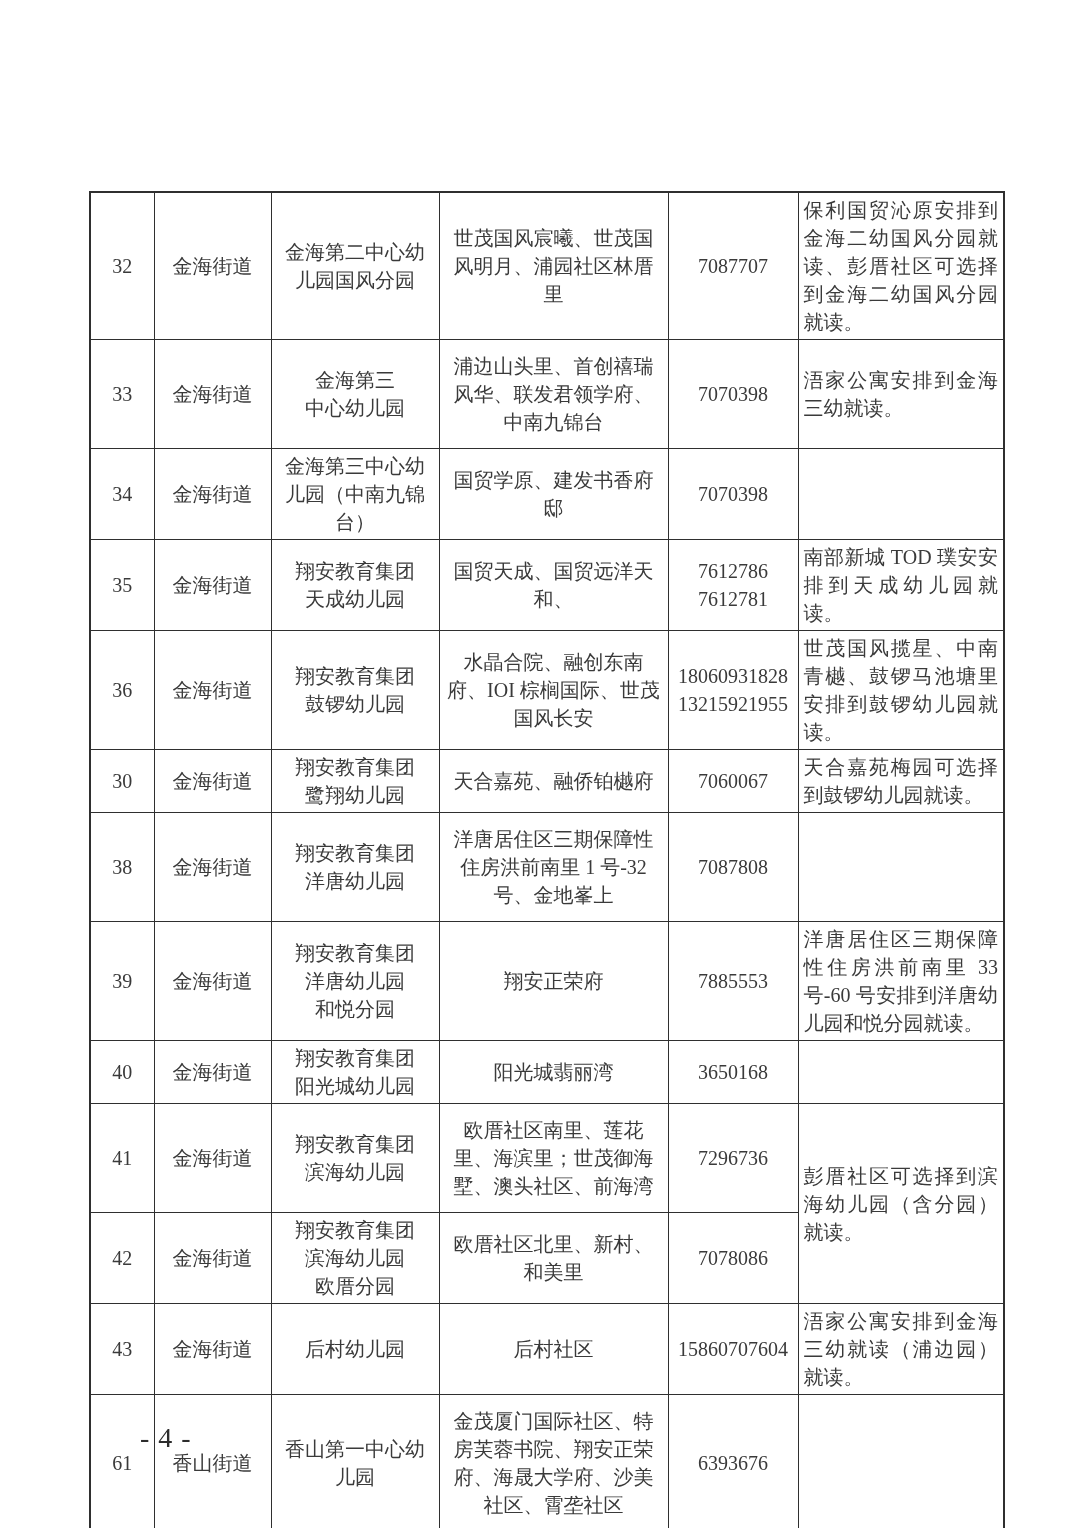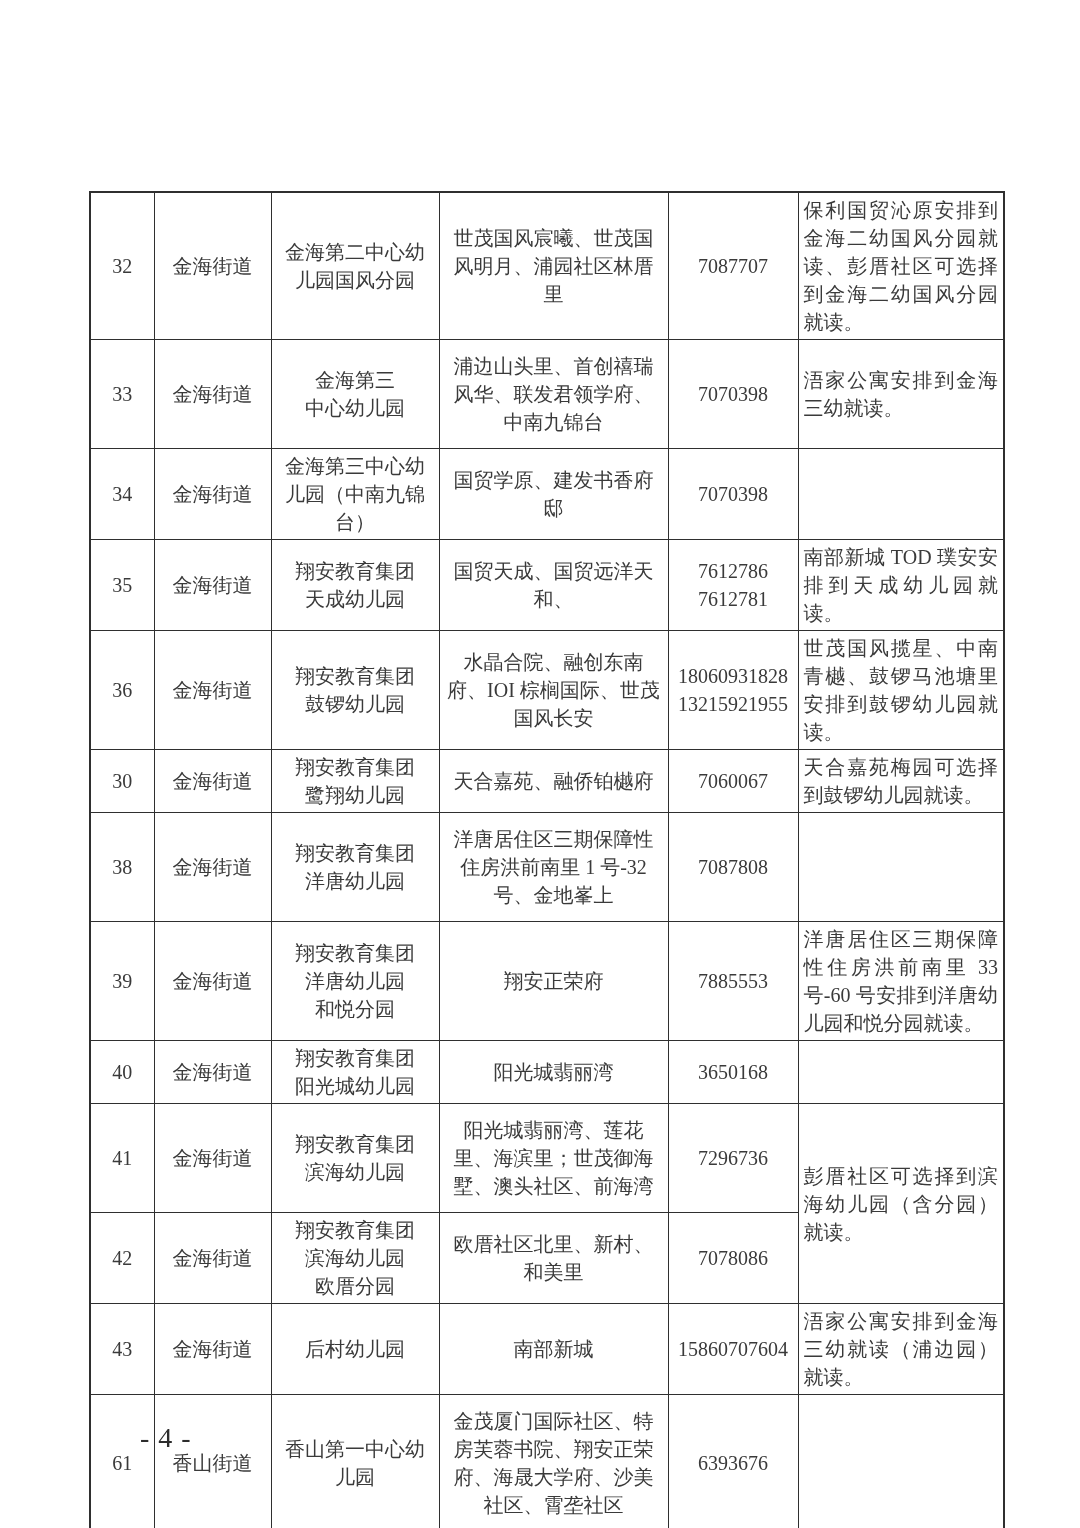--- a/index.html
+++ b/index.html
@@ -144,38 +144,38 @@
 阳光城幼儿园</td>
       <td class="c-comm">阳光城翡丽湾</td>
       <td class="c-phone">3650168</td>
       <td class="c-note"></td>
     </tr>
     <tr>
       <td class="c-idx">41</td>
       <td class="c-street">金海街道</td>
       <td class="c-name">翔安教育集团
 滨海幼儿园</td>
-      <td class="c-comm">阳光城翡丽湾、莲花里、海滨里；世茂御海墅、澳头社区、前海湾</td>
+      <td class="c-comm">欧厝社区南里、莲花里、海滨里；世茂御海墅、澳头社区、前海湾</td>
       <td class="c-phone">7296736</td>
       <td class="c-note" rowspan="2">彭厝社区可选择到滨海幼儿园（含分园）就读。</td>
     </tr>
     <tr>
       <td class="c-idx">42</td>
       <td class="c-street">金海街道</td>
       <td class="c-name">翔安教育集团
 滨海幼儿园
 欧厝分园</td>
       <td class="c-comm">欧厝社区北里、新村、和美里</td>
       <td class="c-phone">7078086</td>
     </tr>
     <tr>
       <td class="c-idx">43</td>
       <td class="c-street">金海街道</td>
       <td class="c-name">后村幼儿园</td>
-      <td class="c-comm">南部新城</td>
+      <td class="c-comm">后村社区</td>
       <td class="c-phone">15860707604</td>
       <td class="c-note">浯家公寓安排到金海三幼就读（浦边园）就读。</td>
     </tr>
     <tr>
       <td class="c-idx">61</td>
       <td class="c-street">香山街道</td>
       <td class="c-name">香山第一中心幼儿园</td>
       <td class="c-comm">金茂厦门国际社区、特房芙蓉书院、翔安正荣府、海晟大学府、沙美社区、霄垄社区</td>
       <td class="c-phone">6393676</td>
       <td class="c-note"></td>

